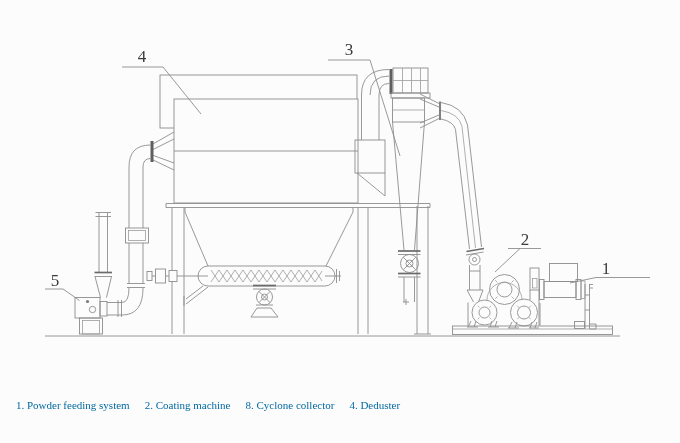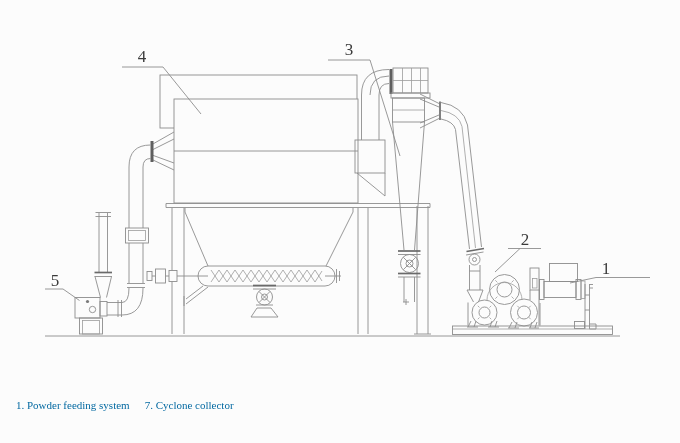--- a/index.html
+++ b/index.html
@@ -179,15 +179,17 @@
       <text class="callout" x="606" y="274" text-anchor="middle">1</text>
     </g>
     <g>
       <path class="ln" d="M45,289 H63 L79.5,300.5"></path>
       <text class="callout" x="55" y="286" text-anchor="middle">5</text>
     </g>
   </svg>
 
   <div class="caption">
     <span>1. Powder feeding system</span>
-    <span>7. Cyclone collector</span>
+    <span>2. Coating machine</span>
+    <span>8. Cyclone collector</span>
+    <span>4. Deduster</span>
   </div>
 </div>
 
 </body></html>

